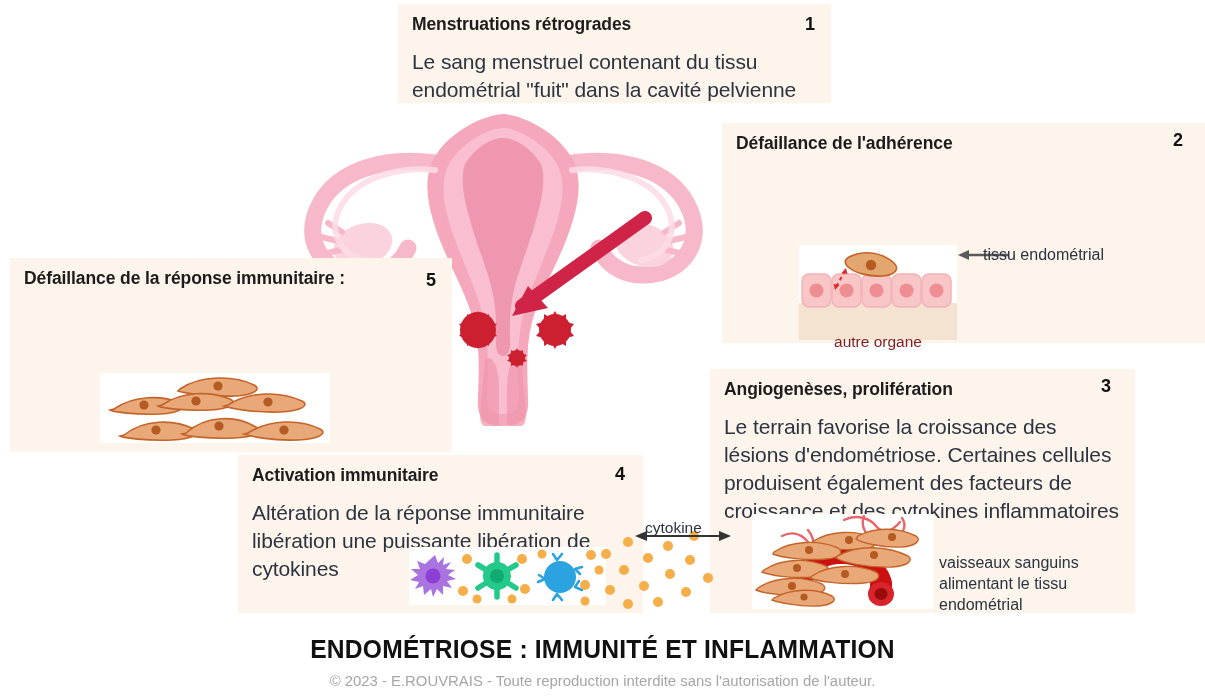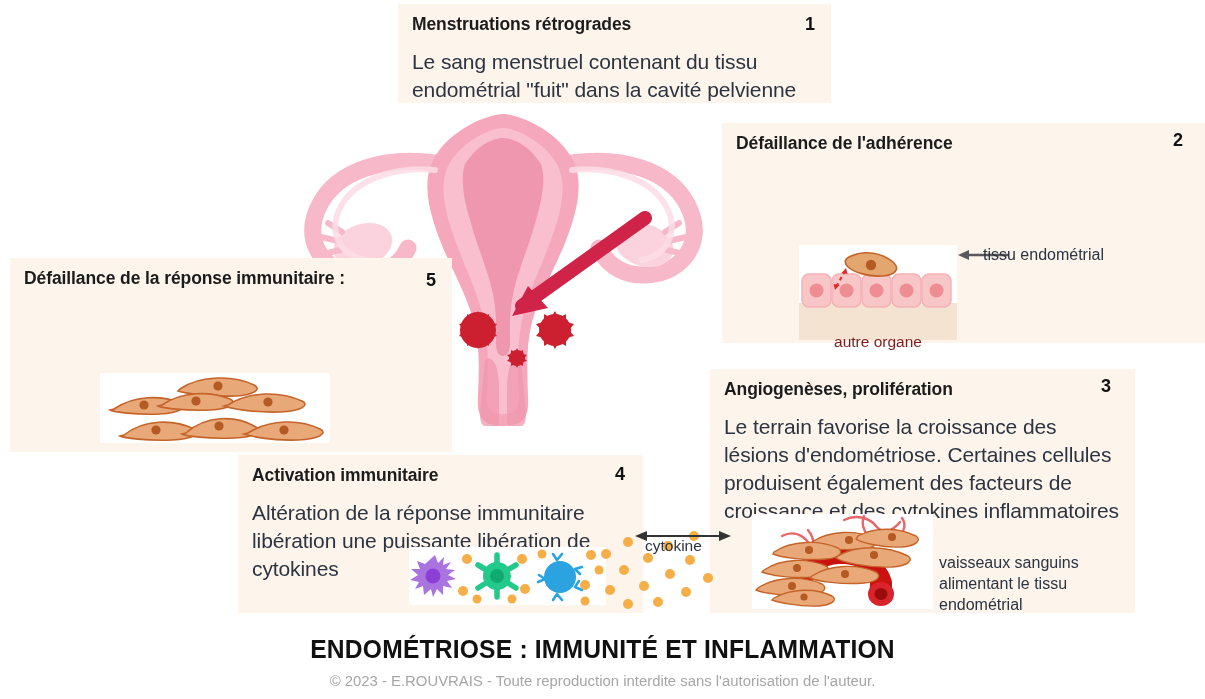--- a/index.html
+++ b/index.html
@@ -106,21 +106,21 @@
   
   .sidelabel {
     position: absolute;
     font-size: 16px;
     color: #2b3440;
     line-height: 1.3;
   }
   #cytokine-label {
     position: absolute;
     left: 645px;
-    top: 537px;
+    top: 519px;
     font-size: 15.5px;
     color: #2b3440;
   }
   #tissu-endo-label {
     left: 983px;
     top: 246px;
     text-align: center;
   }
   #vaisseaux-label {
     left: 940px;

